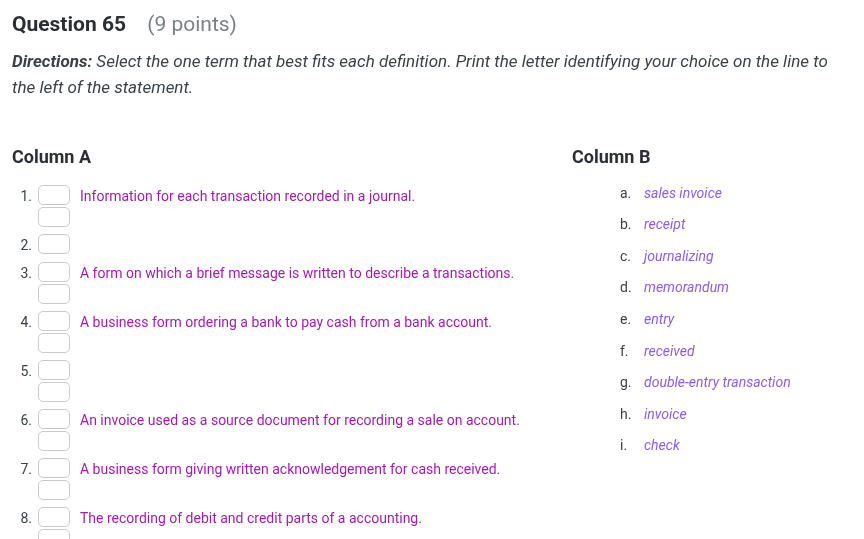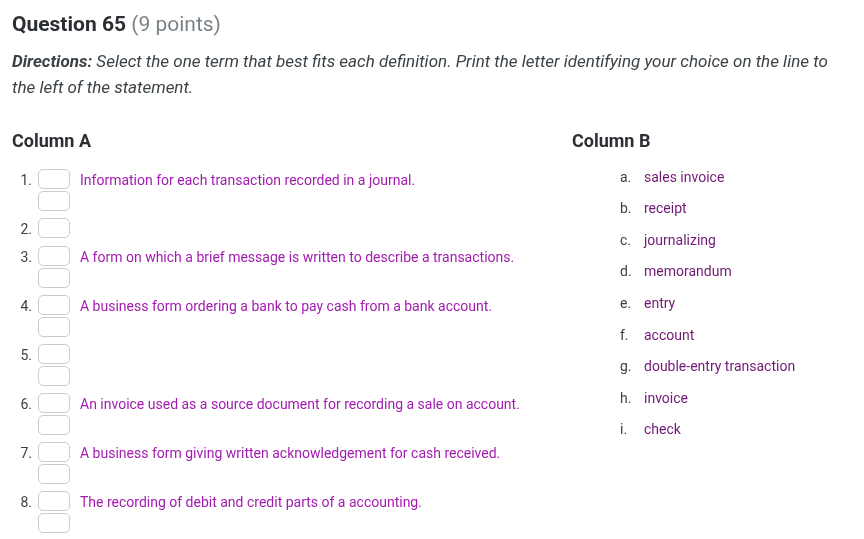--- a/index.html
+++ b/index.html
@@ -13,26 +13,27 @@
   }
   .question-header {
     font-size: 21px;
     font-weight: 700;
     color: #2b2f33;
     margin-bottom: 10px;
   }
   .question-points {
     font-weight: 400;
     color: #7a8288;
+    margin-left: 16px;
   }
   .directions {
     font-size: 17px;
     font-style: italic;
     color: #3b4247;
-    margin-bottom: 28px;
+    margin-bottom: 44px;
     line-height: 1.5;
   }
   .directions-label {
     font-weight: 700;
   }
   .columns {
     display: flex;
     gap: 40px;
   }
   .col-a {
@@ -86,21 +87,22 @@
     display: flex;
     align-items: flex-start;
     margin-bottom: 12px;
     padding-left: 48px;
   }
   .row-b .letter {
     width: 24px;
     color: #3b4247;
   }
   .row-b .term {
-    color: #701a75;
+    color: #8b5cf6;
+    font-style: italic;
   }
 </style>
 </head>
 <body>
 
 <div class="question-header">
   <span>Question 65</span>
   <span class="question-points">(9 points)</span>
 </div>
 
@@ -203,21 +205,21 @@
         <div class="row-b">
           <div class="letter">d.</div>
           <div class="term">memorandum</div>
         </div>
         <div class="row-b">
           <div class="letter">e.</div>
           <div class="term">entry</div>
         </div>
         <div class="row-b">
           <div class="letter">f.</div>
-          <div class="term">account</div>
+          <div class="term">received</div>
         </div>
         <div class="row-b">
           <div class="letter">g.</div>
           <div class="term">double-entry transaction</div>
         </div>
         <div class="row-b">
           <div class="letter">h.</div>
           <div class="term">invoice</div>
         </div>
         <div class="row-b">

